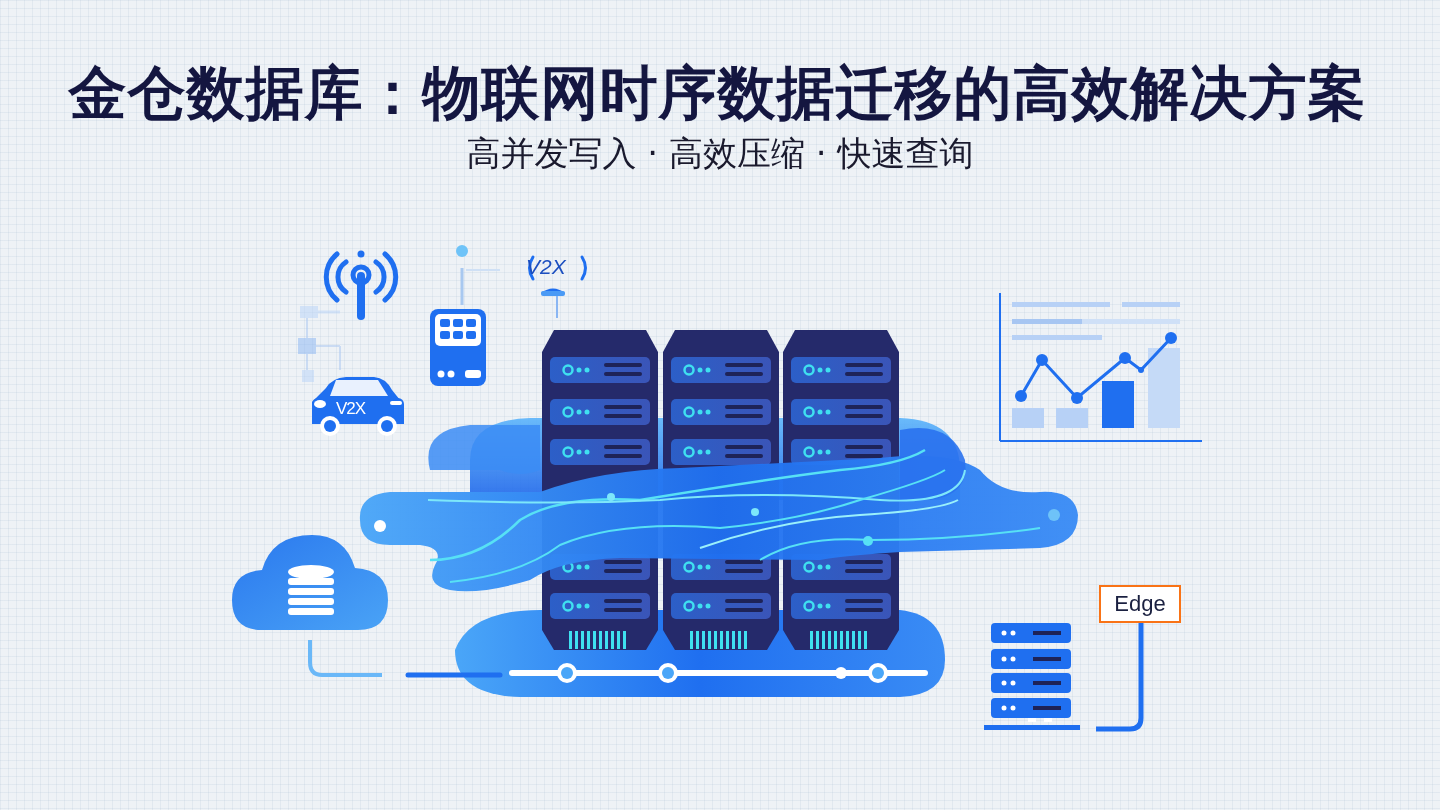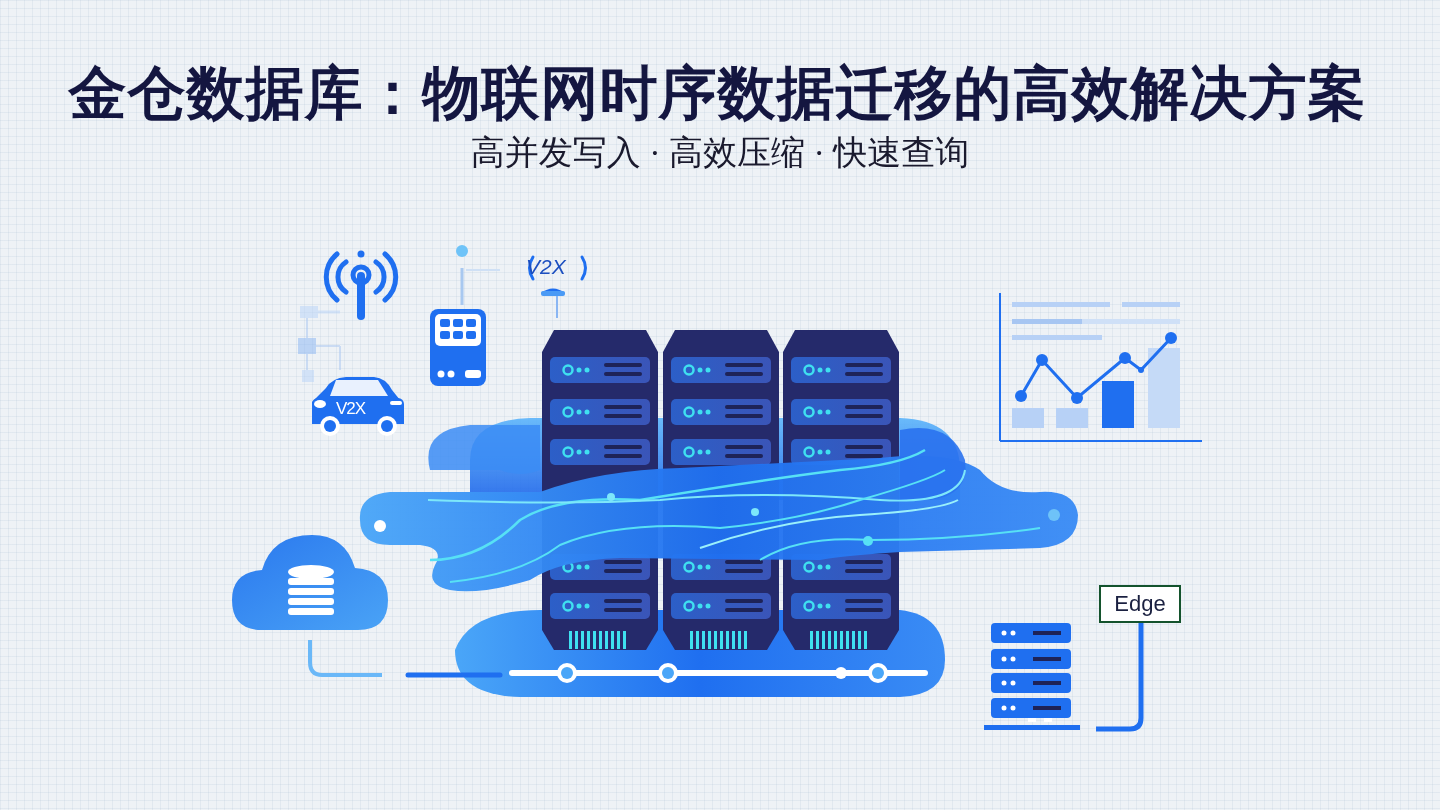--- a/index.html
+++ b/index.html
@@ -12,26 +12,26 @@
     background-size: 8px 8px;
     font-family: "DejaVu Sans", "Liberation Sans", sans-serif;
   }
   .title {
     position: absolute; left: 0; top: 58px; width: 1435px; text-align: center;
     font-size: 58px; font-weight: bold; color: #141640; letter-spacing: 1px;
     line-height: 70px;
   }
   .subtitle {
     position: absolute; left: 0; top: 130px; width: 1440px; text-align: center;
-    font-size: 34px; color: #1a1a2e; line-height: 46px; font-family: Liberation Serif, serif;
+    font-size: 34px; color: #1a1a2e; line-height: 46px;
   }
   .art { position: absolute; left: 0; top: 0; }
   .edge-label {
     position: absolute; left: 1099px; top: 585px; width: 82px; height: 38px;
-    border: 2px solid #14532d; background: #ffffff; box-sizing: border-box;
+    border: 2px solid #f97316; background: #ffffff; box-sizing: border-box;
     font-family: "Liberation Sans", sans-serif; font-size: 22px; color: #1a2040;
     text-align: center; line-height: 34px;
   }
   .v2x-car-text {
     position: absolute; left: 336px; top: 399px; font-size: 17px; color: #ffffff;
     font-family: "Liberation Sans", sans-serif; letter-spacing: -1px;
   }
   .v2x-top-text {
     position: absolute; left: 526px; top: 255px; font-size: 21px; color: #1c4fc0;
     font-family: "Liberation Sans", sans-serif; font-style: italic;

